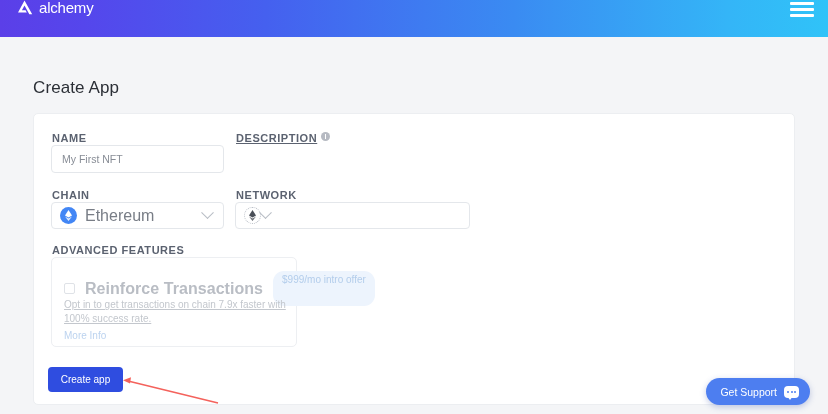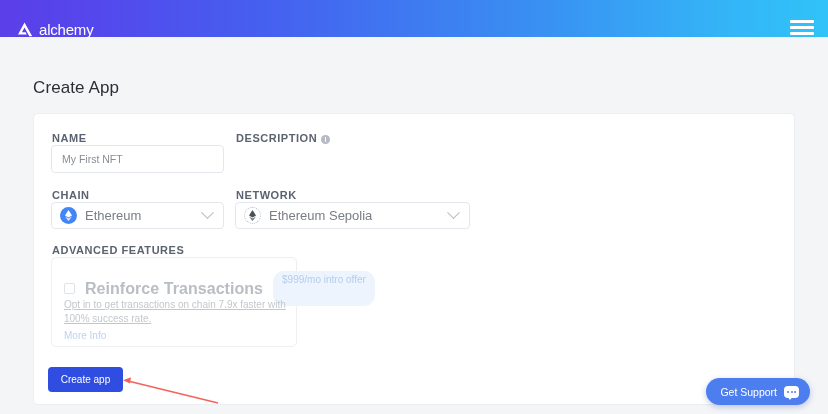--- a/index.html
+++ b/index.html
@@ -18,21 +18,21 @@
   }
 
   
   .header {
     position: absolute;
     top: 0; left: 0;
     width: 828px;
     height: 37px;
     background: linear-gradient(90deg, #5b3fe8 0%, #5546ec 10%, #4560ef 32%, #3a8bf2 62%, #34b5f7 88%, #30c3f8 100%);
     display: flex;
-    align-items: flex-end;
+    align-items: flex-start;
     justify-content: space-between;
     padding: 0 14px 0 16px;
   }
   .brand {
     display: flex;
     align-items: center;
     gap: 6px;
   }
   .brand-mark { display: block; }
   .brand-name {
@@ -84,21 +84,21 @@
 
   .field-label {
     font-size: 11px;
     font-weight: 700;
     letter-spacing: 0.55px;
     color: #5b6270;
     text-transform: uppercase;
   }
 
   .lbl-name     { position: absolute; left: 52px;  top: 132px; }
-  .lbl-desc     { position: absolute; left: 236px; top: 132px; display: flex; align-items: flex-end; gap: 4px; }
+  .lbl-desc     { position: absolute; left: 236px; top: 132px; display: flex; align-items: flex-start; gap: 4px; text-decoration: underline; }
   .lbl-chain    { position: absolute; left: 52px;  top: 189px; }
   .lbl-network  { position: absolute; left: 236px; top: 189px; }
   .lbl-advanced { position: absolute; left: 52px;  top: 244px; }
 
   .info-icon {
     display: inline-block;
     width: 9px; height: 9px;
     border-radius: 50%;
     background: #b6bac2;
     position: relative;
@@ -136,21 +136,21 @@
     display: flex;
     align-items: center;
     padding: 0 9px 0 8px;
     cursor: pointer;
   }
   .sel-chain   { left: 51px;  top: 202px; width: 173px; height: 27px; }
   .sel-network { left: 235px; top: 202px; width: 235px; height: 27px; }
 
   .select-text {
     flex: 1;
-    font-size: 13px;
+    font-size: 16px;
     color: #787d86;
     margin-left: 8px;
     white-space: nowrap;
     overflow: hidden;
   }
   .chev {
     width: 9px; height: 9px;
     border-right: 1.3px solid #b8bdc5;
     border-bottom: 1.3px solid #b8bdc5;
     transform: rotate(45deg) translate(-2px, -2px);
@@ -349,21 +349,20 @@
   </div>
 
   <div class="field-label lbl-network">NETWORK</div>
   <div class="select sel-network">
     <span class="eth-dotted">
       <svg width="7" height="11" viewBox="0 0 7 11">
         <path d="M3.5 0 L0 5.6 L3.5 7.6 L7 5.6 Z" fill="#4a4f58"></path>
         <path d="M3.5 8.4 L0 6.4 L3.5 11 L7 6.4 Z" fill="#4a4f58" opacity="0.8"></path>
       </svg>
     </span>
-    <span class="select-text">Ethereum Sepolia</span>
     <span class="chev"></span>
   </div>
 
   <div class="field-label lbl-advanced">ADVANCED FEATURES</div>
   <div class="adv-box">
     <div class="adv-row">
       <span class="checkbox"></span>
       <span class="adv-title">Reinforce Transactions</span>
       <span class="badge">$999/mo intro offer</span>
     </div>

